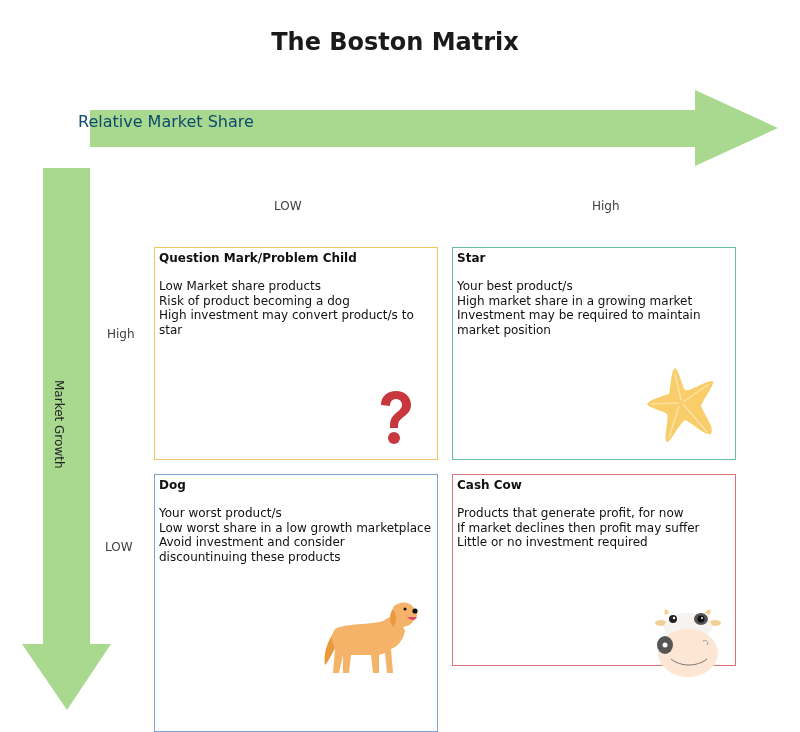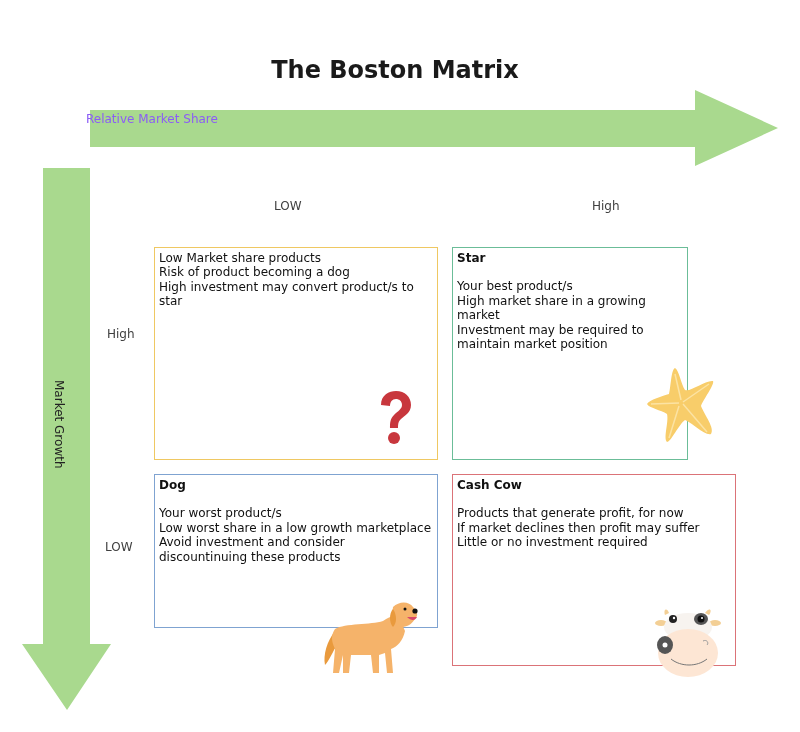--- a/index.html
+++ b/index.html
@@ -1,30 +1,30 @@
 <!DOCTYPE html>
 <html><head>
   <meta charset="utf-8">
   <style>
     html, body { margin:0; padding:0; background:#ffffff; }
     body { width:800px; height:732px; position:relative; overflow:hidden;
            font-family:"DejaVu Sans", sans-serif; color:#111; }
     .abs { position:absolute; }
-    .title { left:0; width:790px; top:56px; text-align:center; font-size:24px; font-weight:bold; color:#1a1a1a; }
+    .title { left:0; width:790px; top:28px; text-align:center; font-size:24px; font-weight:bold; color:#1a1a1a; }
     .arrow-h { left:90px; top:90px; }
-    .arrow-h-label { left:86px; top:112px; font-size:12px; color:#8b5cf6; }
+    .arrow-h-label { left:78px; top:112px; font-size:16px; color:#0c4a6e; }
     .arrow-v { left:22px; top:168px; }
     .arrow-v-label { left:52px; top:380px; font-size:12px; color:#222; writing-mode:vertical-rl; }
     .axis-label { font-size:12px; color:#404040; }
     .quad { box-sizing:border-box; border:1.5px solid #ccc; background:#fff; padding:3px 4px; font-size:12px; line-height:14.4px; }
     .quad .qt { font-weight:bold; margin-bottom:14px; display:block; }
     .quad .ql { display:block; }
     .q-qm { left:154px; top:247px; width:284px; height:213px; border-color:#efc862; }
-    .q-star { left:452px; top:247px; width:236px; height:213px; border-color:#6bbd98; }
-    .q-dog { left:154px; top:474px; width:284px; height:154px; border-color:#7fa3d1; }
+    .q-star { left:452px; top:247px; width:284px; height:213px; border-color:#6bbd98; }
+    .q-dog { left:154px; top:474px; width:284px; height:258px; border-color:#7fa3d1; }
     .q-cow { left:452px; top:474px; width:284px; height:192px; border-color:#db7378; }
     .illus { position:absolute; }
   </style>
 </head>
 <body>
 
 <div class="abs title">The Boston Matrix</div>
 
 <svg class="abs arrow-h" width="690" height="76" viewBox="0 0 690 76">
   <polygon points="0,20 605,20 605,0 688,38 605,76 605,57 0,57" fill="#a9d98e"></polygon>
@@ -35,20 +35,21 @@
   <polygon points="21,0 68,0 68,476 89,476 45,542 0,476 21,476" fill="#a9d98e"></polygon>
 </svg>
 <div class="abs arrow-v-label">Market Growth</div>
 
 <div class="abs axis-label" style="left:274px; top:199px;">LOW</div>
 <div class="abs axis-label" style="left:592px; top:199px;">High</div>
 <div class="abs axis-label" style="left:107px; top:327px;">High</div>
 <div class="abs axis-label" style="left:105px; top:540px;">LOW</div>
 
 <div class="abs quad q-qm">
+  <span class="qt">Question Mark/Problem Child</span>
   <span class="ql">Low Market share products</span>
   <span class="ql">Risk of product becoming a dog</span>
   <span class="ql">High investment may convert product/s to star</span>
   <svg class="illus" style="left:222px; top:143px;" width="36" height="56" viewBox="0 0 36 56">
     <path d="M4,14 C4,4 12,0 19,0 C28,0 34,6 34,14 C34,22 27,25 23,29 C21,31 21,34 21,37 L13,37 C13,32 13,28 17,24 C21,20 25,18 25,14 C25,10 22,8 19,8 C15,8 13,11 13,15 Z" fill="#c8373d"></path>
     <ellipse cx="17" cy="47" rx="6" ry="6" fill="#c8373d"></ellipse>
   </svg>
 </div>
 
 <div class="abs quad q-star">

